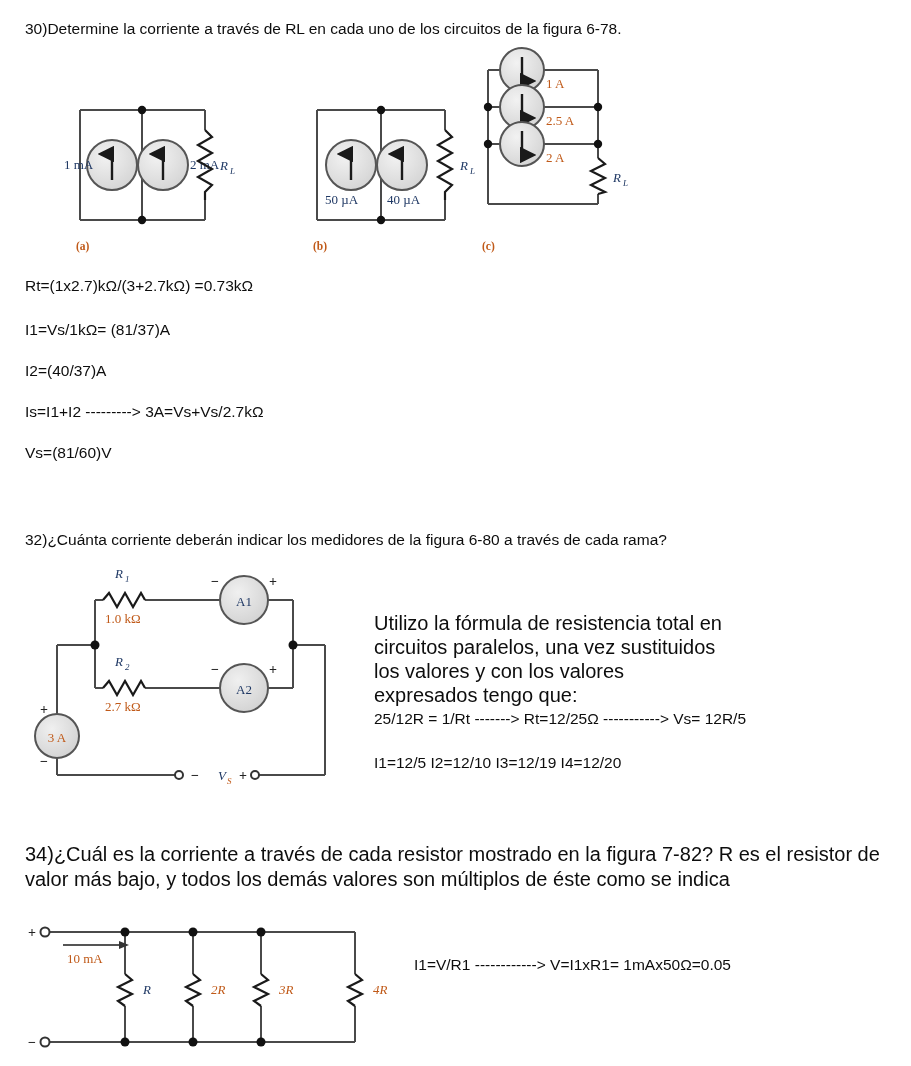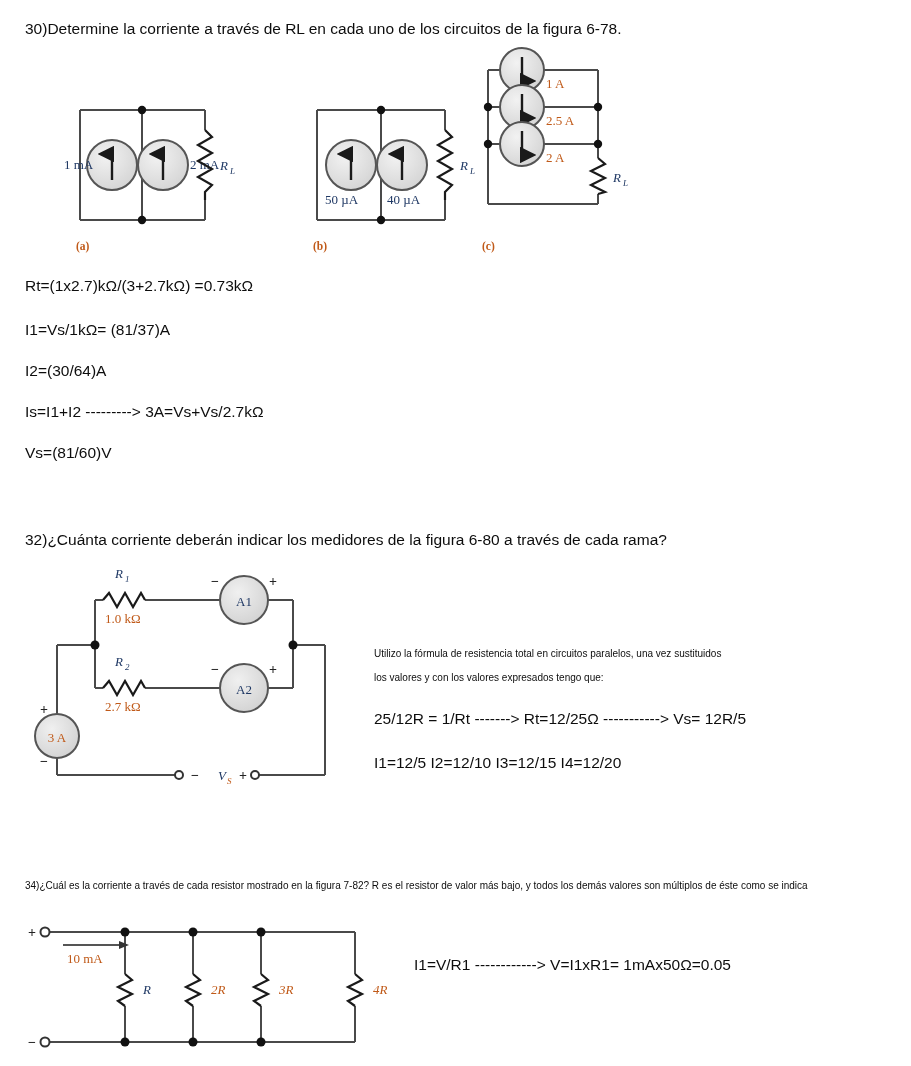--- a/index.html
+++ b/index.html
@@ -24,24 +24,23 @@
     position: absolute;
     font-family: "Liberation Sans", sans-serif;
     font-size: 15.5px;
     line-height: 20px;
     color: #0d0d0d;
     white-space: pre;
   }
   .txt-wrap {
     position: absolute;
     font-family: "Liberation Sans", sans-serif;
-    font-size: 10px;
+    font-size: 20px;
     line-height: 24px;
     color: #0d0d0d;
-    margin-top: 31px;
   }
   .fig {
     position: absolute;
   }
   svg { display: block; overflow: visible; }
   .lbl-sci {
     font-family: "Liberation Serif", serif;
     font-size: 13px;
     fill: #1f3864;
   }
@@ -198,21 +197,21 @@
         <text class="lbl-sci" x="133" y="160" font-style="italic">R</text>
         <text class="lbl-sci lbl-sub" x="143" y="164" font-style="italic">L</text>
 
         <text class="cap" x="2" y="228">(c)</text>
       </g>
     </svg>
   </div>
 
   <div class="txt" style="left:25px; top:276px;">Rt=(1x2.7)kΩ/(3+2.7kΩ) =0.73kΩ</div>
   <div class="txt" style="left:25px; top:320px;">I1=Vs/1kΩ= (81/37)A</div>
-  <div class="txt" style="left:25px; top:361px;">I2=(30/64)A</div>
+  <div class="txt" style="left:25px; top:361px;">I2=(40/37)A</div>
   <div class="txt" style="left:25px; top:402px;">Is=I1+I2 ---------&gt; 3A=Vs+Vs/2.7kΩ</div>
   <div class="txt" style="left:25px; top:443px;">Vs=(81/60)V</div>
 
   <div class="txt" style="left:25px; top:530px;">32)¿Cuánta corriente deberán indicar los medidores de la figura 6-80 a través de cada rama?</div>
 
   <div class="fig" style="left:15px; top:560px;">
     <svg width="350" height="240" viewBox="0 0 350 240">
       <defs>
         <radialGradient id="meterGrad" cx="38%" cy="34%" r="72%">
           <stop offset="0%" stop-color="#f0f0f0"></stop>
@@ -287,21 +286,21 @@
       <text class="pm" x="180" y="220" text-anchor="middle">−</text>
       <text class="lbl-sci" x="203" y="220" font-style="italic" font-size="14">V</text>
       <text class="lbl-orange lbl-sub" x="212" y="224" font-style="italic">S</text>
       <text class="pm" x="228" y="220" text-anchor="middle">+</text>
       <circle cx="240" cy="215" r="4" fill="#fff" stroke="#333" stroke-width="2"></circle>
     </svg>
   </div>
 
   <div class="txt-wrap" style="left:374px; top:611px; width:350px;">Utilizo la fórmula de resistencia total en circuitos paralelos, una vez sustituidos los valores y con los valores expresados tengo que:</div>
   <div class="txt" style="left:374px; top:709px;">25/12R = 1/Rt -------&gt; Rt=12/25Ω -----------&gt; Vs= 12R/5</div>
-  <div class="txt" style="left:374px; top:753px;">I1=12/5 I2=12/10 I3=12/15 I4=12/20</div>
+  <div class="txt" style="left:374px; top:753px;">I1=12/5 I2=12/10 I3=12/19 I4=12/20</div>
 
   <div class="txt-wrap" style="left:25px; top:842px; width:865px; line-height:25px;">34)¿Cuál es la corriente a través de cada resistor mostrado en la figura 7-82? R es el resistor de valor más bajo, y todos los demás valores son múltiplos de éste como se indica</div>
 
   <div class="fig" style="left:25px; top:912px;">
     <svg width="400" height="150" viewBox="0 0 400 150">
 
       <g stroke="#4a4a4a" stroke-width="2" fill="none">
         <path d="M24,20 L330,20"></path>
         <path d="M24,130 L330,130"></path>
         <path d="M100,20 L100,62"></path>

